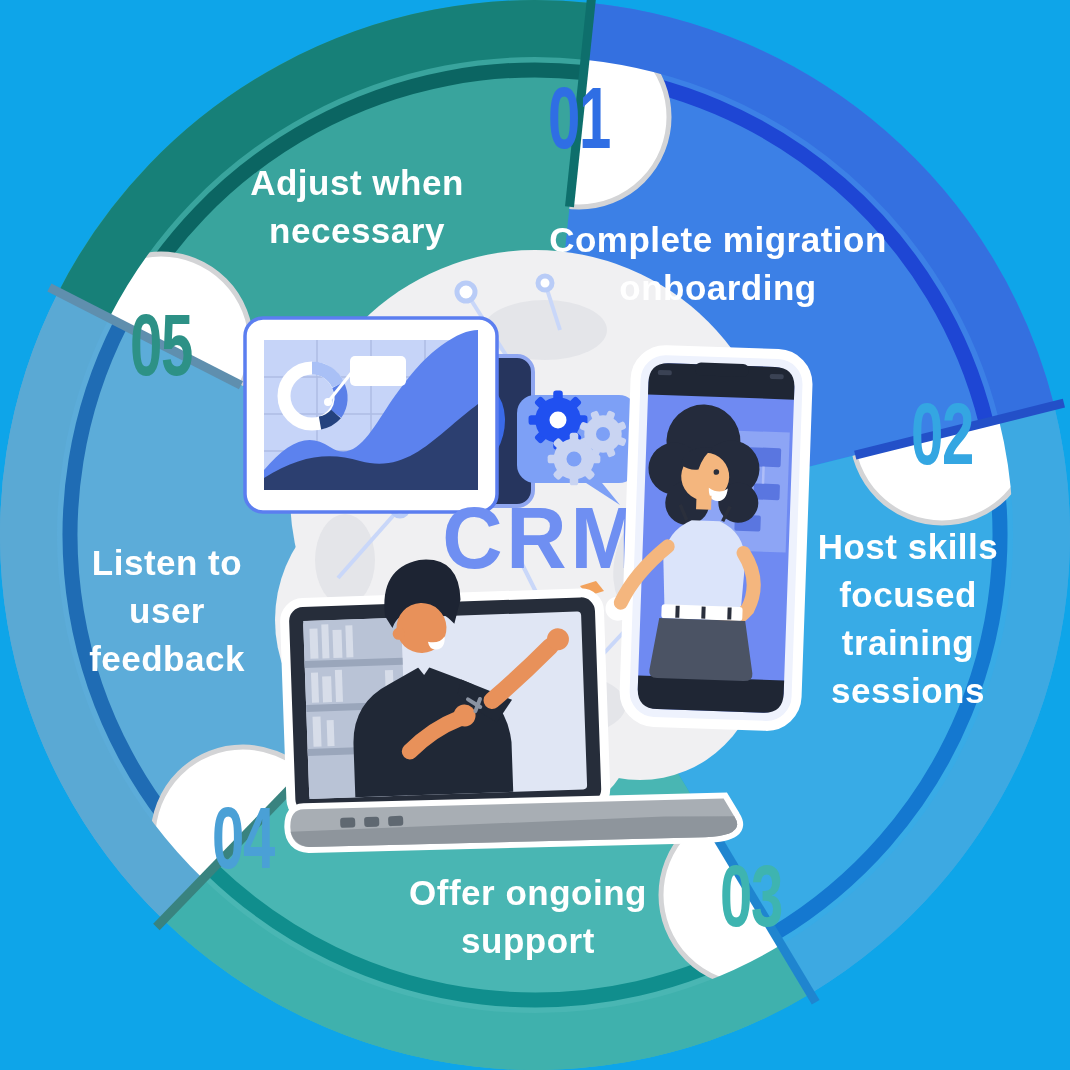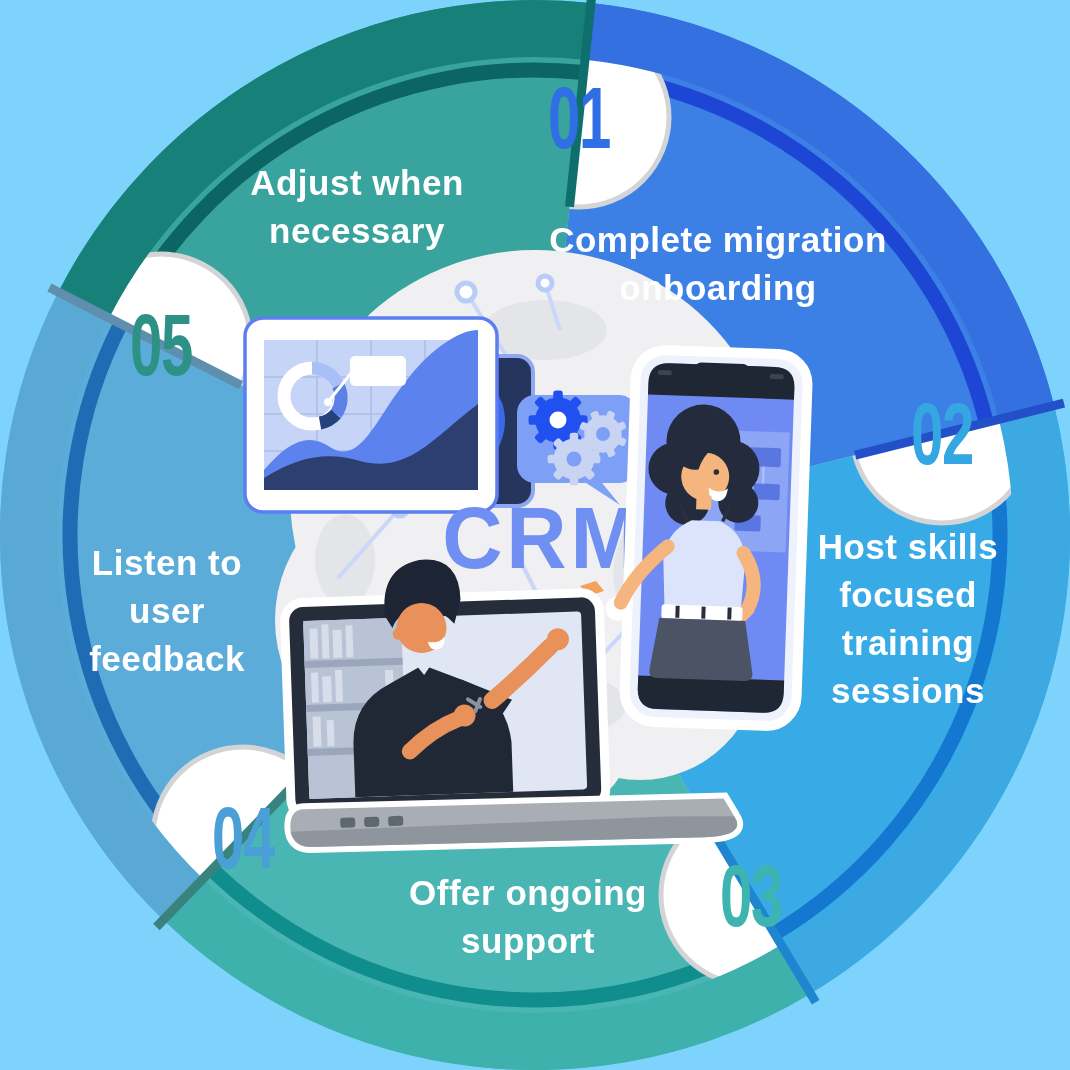--- a/index.html
+++ b/index.html
@@ -1,16 +1,16 @@
 <!DOCTYPE html>
 <html><head>
 <meta charset="utf-8">
 <style>
   html,body{margin:0;padding:0;background:#ffffff;}
-  .stage{width:1070px;height:1070px;position:relative;overflow:hidden;background:#7dd3fc;
+  .stage{width:1070px;height:1070px;position:relative;overflow:hidden;background:#0ea5e9;
          font-family:"Liberation Sans", sans-serif;}
   svg{display:block;}
   text{font-family:"Liberation Sans", sans-serif;}
   .step-label{font-size:35px;font-weight:700;fill:#ffffff;letter-spacing:.5px;}
   .step-number{font-size:88px;font-weight:700;letter-spacing:-2px;}
   .crm-text{font-size:88px;font-weight:700;fill:#6f8ff2;letter-spacing:4px;}
 </style>
 </head>
 <body>
 

